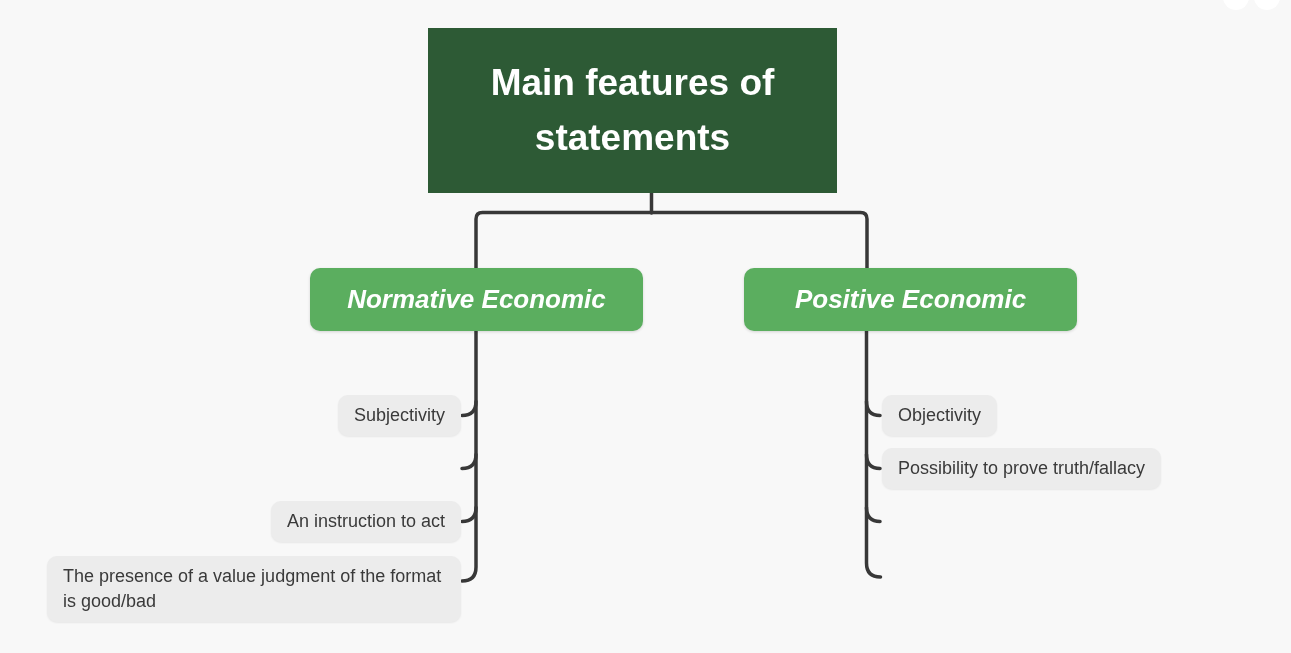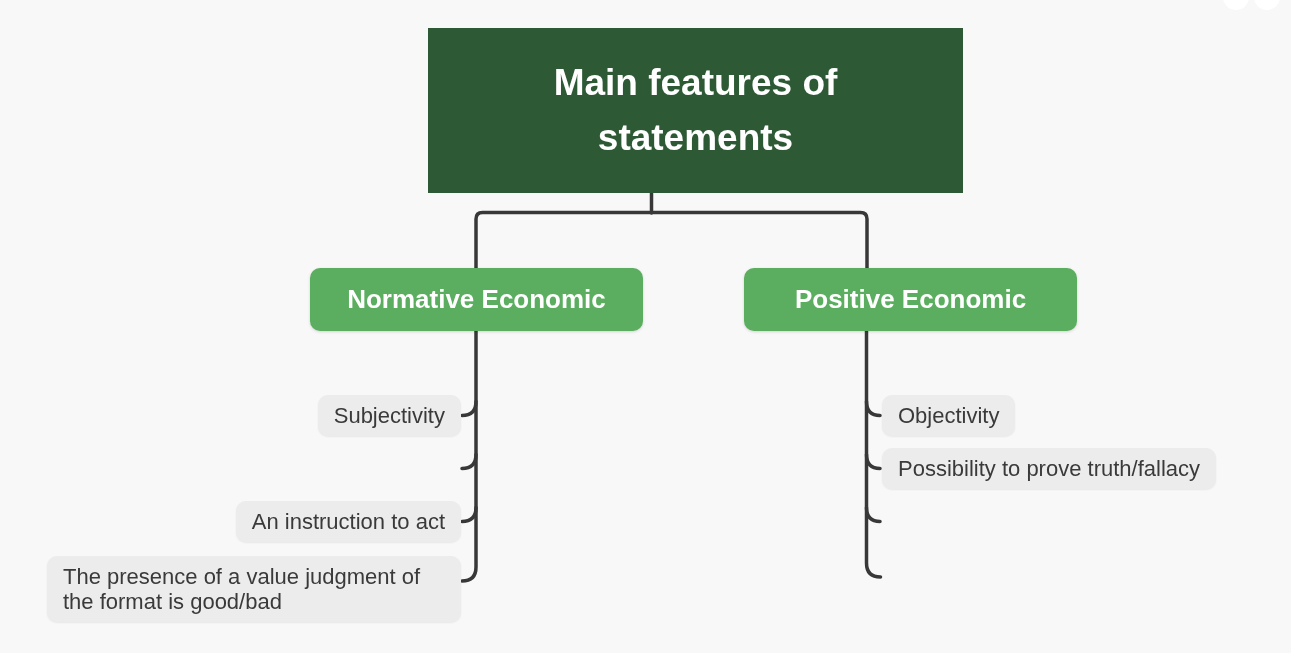--- a/index.html
+++ b/index.html
@@ -31,49 +31,50 @@
     position: absolute;
     z-index: 2;
     display: flex;
     align-items: center;
     justify-content: center;
     box-sizing: border-box;
   }
   .root {
     left: 428px;
     top: 28px;
-    width: 535px;
+    width: 409px;
     height: 165px;
     background: #2d5a35;
     color: #ffffff;
     font-size: 37px;
     font-weight: bold;
     line-height: 1.48;
     text-align: center;
     padding: 0 28px;
   }
   .branch {
     top: 268px;
     width: 333px;
     height: 63px;
     background: #5bae5f;
     color: #ffffff;
     font-size: 26px;
     font-weight: bold;
     border-radius: 10px;
     box-shadow: 0 1px 3px rgba(0,0,0,0.15);
+    font-style: italic;
   }
   .branch.normative { left: 310px; }
   .branch.positive  { left: 700px; margin-left: 44px; }
   .child {
     position: absolute;
     z-index: 2;
     background: #ececec;
     color: #3a3a3a;
-    font-size: 22px;
+    font-size: 18px;
     line-height: 25px;
     padding: 8px 16px;
     border-radius: 10px;
     white-space: nowrap;
     box-shadow: 0 1px 2px rgba(0,0,0,0.07);
   }
   .child.left  { right: 830px; }
   .child.right { left: 882px; }
   .child.wrap {
     white-space: normal;

